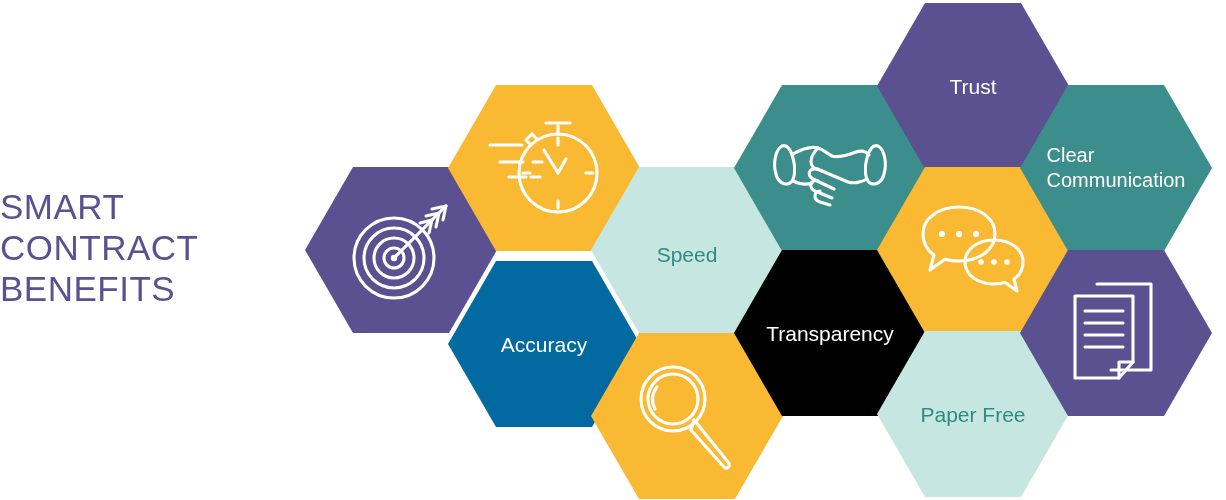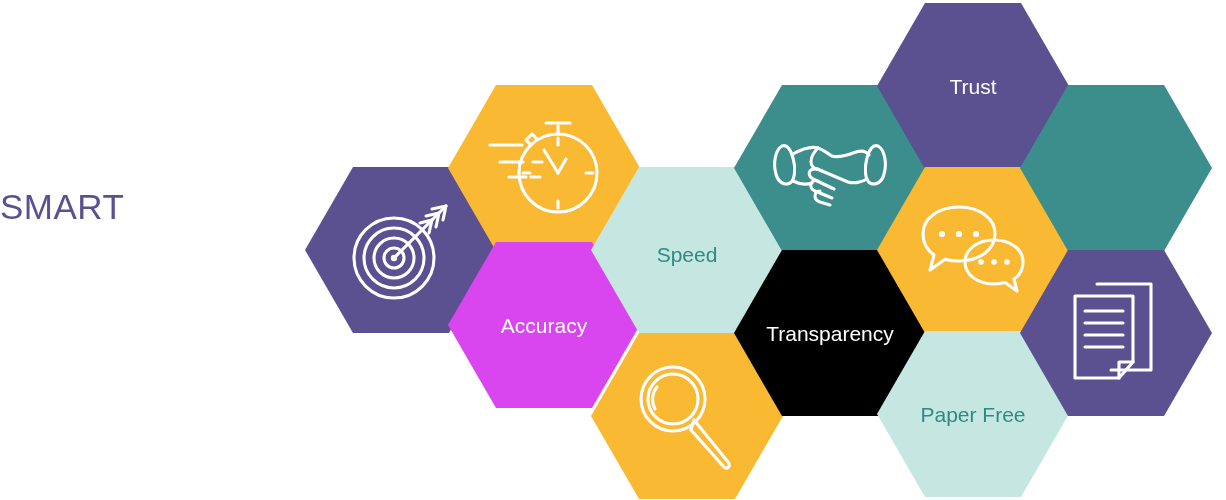--- a/index.html
+++ b/index.html
@@ -37,20 +37,22 @@
   .hex .lbl.two{font-size:20px;line-height:25px;padding:0 14px;}
   .hex svg{display:block;}
 </style>
 </head>
 <body>
 
 <div id="stage">
 
   <div id="title">
     <span class="tline">SMART</span>
+    <span class="tline">CONTRACT</span>
+    <span class="tline">BENEFITS</span>
   </div>
 
   <div id="hexlayer">
       <div class="hex" style="left: 305px; top: 167px; background: rgb(91, 81, 145);">
         <span>
     <svg width="118" height="108" viewBox="0 0 118 108" fill="none" stroke="#fff" stroke-width="3.1" stroke-linecap="round" stroke-linejoin="round">
       <circle cx="52" cy="62" r="40"></circle>
       <circle cx="52" cy="62" r="30"></circle>
       <circle cx="52" cy="62" r="20"></circle>
       <circle cx="52" cy="62" r="10"></circle>
@@ -73,21 +75,21 @@
       <path d="M76 23 V30 M76 86 V93 M111 58 H104 M48 58 H41"></path>
       <path d="M49 30 L44 25 L50 19 L55 24"></path>
       <path d="M40 30 H8"></path>
       <path d="M41 47 H18"></path>
       <path d="M44 62 H27"></path>
       <path d="M51 47 H60"></path>
       <path d="M49 62 H58"></path>
     </svg>
         </span>
       </div>
-      <div class="hex" style="left: 448px; top: 242px; background: #d946ef;">
+      <div class="hex" style="left: 448px; top: 261px; background: #0369a1;">
         <span class="lbl" style="color: rgb(255, 255, 255);">
           <span style="display:block">Accuracy</span>
         </span>
       </div>
       <div class="hex" style="left: 591px; top: 167px; background: rgb(198, 231, 225);">
         <span class="lbl" style="color: rgb(46, 139, 128); margin-top: 8px;">
           <span style="display:block">Speed</span>
         </span>
       </div>
       <div class="hex" style="left: 591px; top: 333px; background: rgb(250, 185, 51);">
@@ -142,20 +144,22 @@
     </svg>
         </span>
       </div>
       <div class="hex" style="left: 877px; top: 331px; background: rgb(198, 231, 225);">
         <span class="lbl" style="color: rgb(46, 139, 128);">
           <span style="display:block">Paper Free</span>
         </span>
       </div>
       <div class="hex" style="left: 1020px; top: 85px; background: rgb(59, 142, 140);">
         <span class="lbl two" style="color: rgb(255, 255, 255);">
+          <span style="display:block">Clear</span>
+          <span style="display:block">Communication</span>
         </span>
       </div>
       <div class="hex" style="left: 1020px; top: 250px; background: rgb(91, 81, 145);">
         <span>
     <svg width="98" height="110" viewBox="0 0 98 110" fill="none" stroke="#fff" stroke-width="3.1" stroke-linecap="round" stroke-linejoin="round">
       <path d="M30 6 H84 V92 H44"></path>
       <path d="M8 18 H66 V84 L52 100 H8 Z"></path>
       <path d="M66 84 L52 84 L52 100"></path>
       <path d="M18 33 H56 M18 45 H56 M18 57 H56 M18 69 H56"></path>
     </svg>

